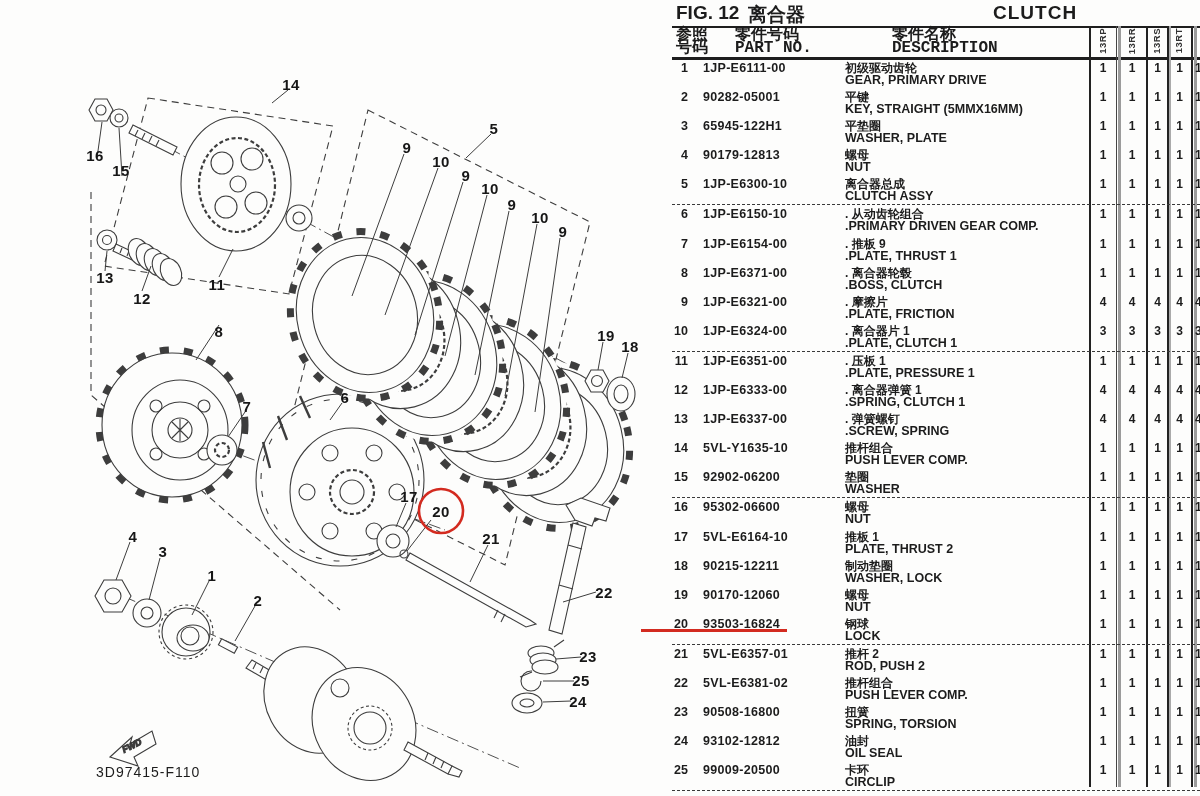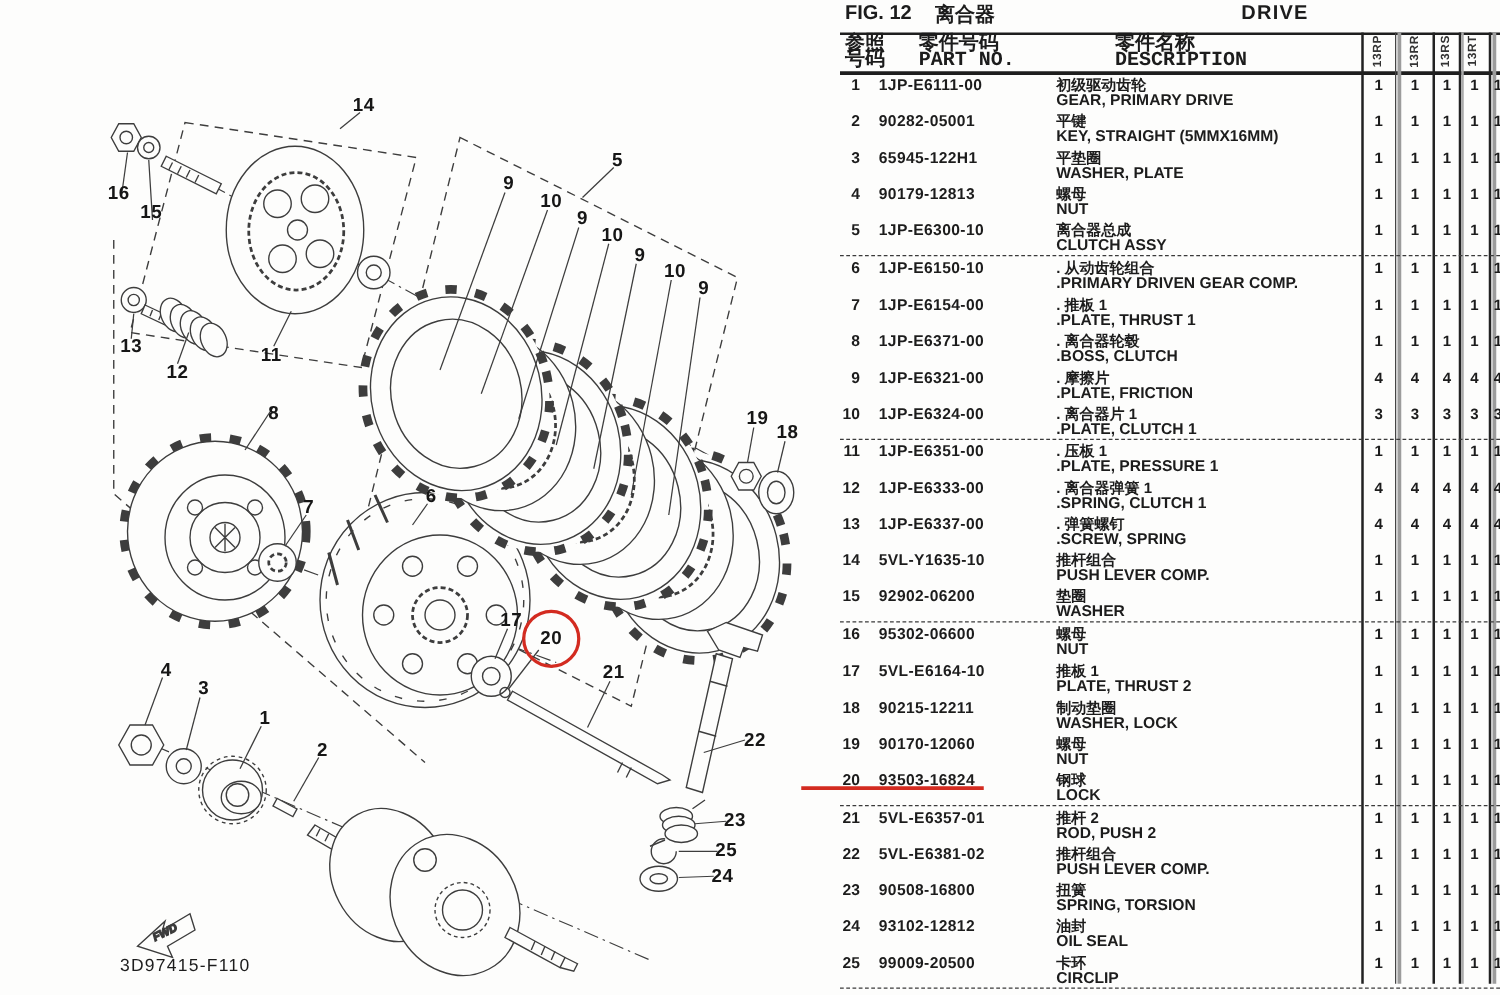--- a/index.html
+++ b/index.html
@@ -16,21 +16,21 @@
   .tabs{stroke-dasharray:9 15;stroke-width:7;}
   .thick{stroke-width:2.4;}
   .ldr line{stroke:#3d3d3d;stroke-width:1;}
   .callout{position:absolute;transform:translate(-50%,-50%);font-size:15px;font-weight:700;
            color:#161616;letter-spacing:.5px;white-space:nowrap;}
   .hl-circle{stroke:#d32b20;stroke-width:2.6;fill:none;}
   .fwd-text{font:italic 700 9px "Liberation Sans",sans-serif;fill:#222;}
   .dwgno{position:absolute;left:96px;top:764px;font-size:14px;font-weight:400;letter-spacing:1px;}
   
   .parts{position:absolute;left:672px;top:0;width:528px;height:796px;overflow:hidden;}
-  .ttl{position:absolute;top:2px;height:22px;font-weight:700;font-size:16px;}
+  .ttl{position:absolute;top:2px;height:22px;font-weight:700;font-size:19px;}
   .t-fig{left:4px;} .t-cn{left:76px;} .t-en{left:321px;letter-spacing:1px;}
   .hrule{position:absolute;left:0;width:528px;background:#1e1e1e;}
   .hdr-lbl{position:absolute;font-size:16px;font-weight:700;line-height:13px;font-family:Liberation Mono, monospace;}
   .vh{position:absolute;top:28px;font-size:9.5px;font-weight:700;color:#333;
       writing-mode:vertical-rl;transform:rotate(180deg);letter-spacing:.5px;}
   .vline{position:absolute;top:26px;height:761px;}
   .rows{position:absolute;left:0;top:59px;width:528px;}
   .row{position:relative;width:528px;height:29.1px;font-weight:700;font-size:12.5px;}
   .row.group-end{border-bottom:1px dashed #3a3a3a;}
   .row span{position:absolute;white-space:nowrap;}
@@ -309,21 +309,21 @@
         <div class="callout" style="left: 163px; top: 551px;">3</div>
         <div class="callout" style="left: 212px; top: 575px;">1</div>
         <div class="callout" style="left: 258px; top: 600px;">2</div>
       </div>
     <div class="dwgno">3D97415-F110</div>
   </div>
 
   <div class="parts">
     <span class="ttl t-fig">FIG. 12</span>
     <span class="ttl t-cn">离合器</span>
-    <span class="ttl t-en">DRIVE</span>
+    <span class="ttl t-en">CLUTCH</span>
 
     <div class="hrule" style="top:26px;height:2px;"></div>
     <div class="hrule" style="top:57px;height:2.5px;"></div>
 
     <span class="hdr-lbl" style="left:4px;top:29px;">参照</span>
     <span class="hdr-lbl" style="left:4px;top:42px;">号码</span>
     <span class="hdr-lbl" style="left:63px;top:29px;">零件号码</span>
     <span class="hdr-lbl" style="left:63px;top:42px;">PART NO.</span>
     <span class="hdr-lbl" style="left:220px;top:29px;">零件名称</span>
     <span class="hdr-lbl" style="left:220px;top:42px;">DESCRIPTION</span>
@@ -406,21 +406,21 @@
           <span class="r-en">.PRIMARY DRIVEN GEAR COMP.</span>
           <span class="qty q0">1</span>
           <span class="qty q1">1</span>
           <span class="qty q2">1</span>
           <span class="qty q3">1</span>
           <span class="qty q4">1</span>
         </div>
         <div class="row">
           <span class="r-ref">7</span>
           <span class="r-part">1JP-E6154-00</span>
-          <span class="r-cn">. 推板 1</span>
+          <span class="r-cn">. 推板 9</span>
           <span class="r-en">.PLATE, THRUST 1</span>
           <span class="qty q0">1</span>
           <span class="qty q1">1</span>
           <span class="qty q2">1</span>
           <span class="qty q3">1</span>
           <span class="qty q4">1</span>
         </div>
         <div class="row">
           <span class="r-ref">8</span>
           <span class="r-part">1JP-E6371-00</span>

